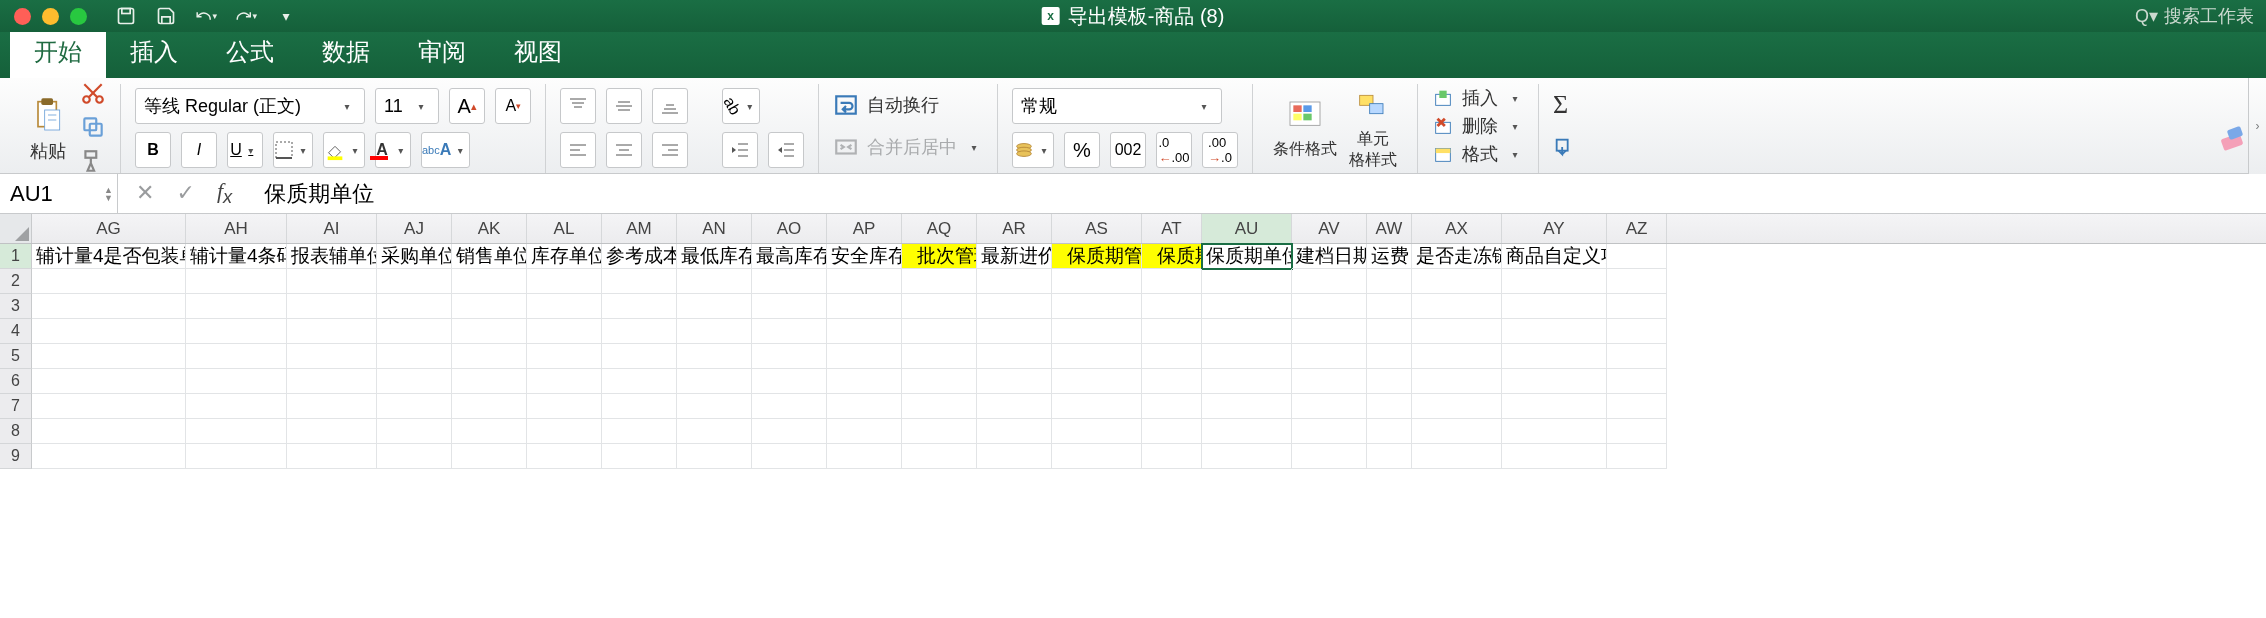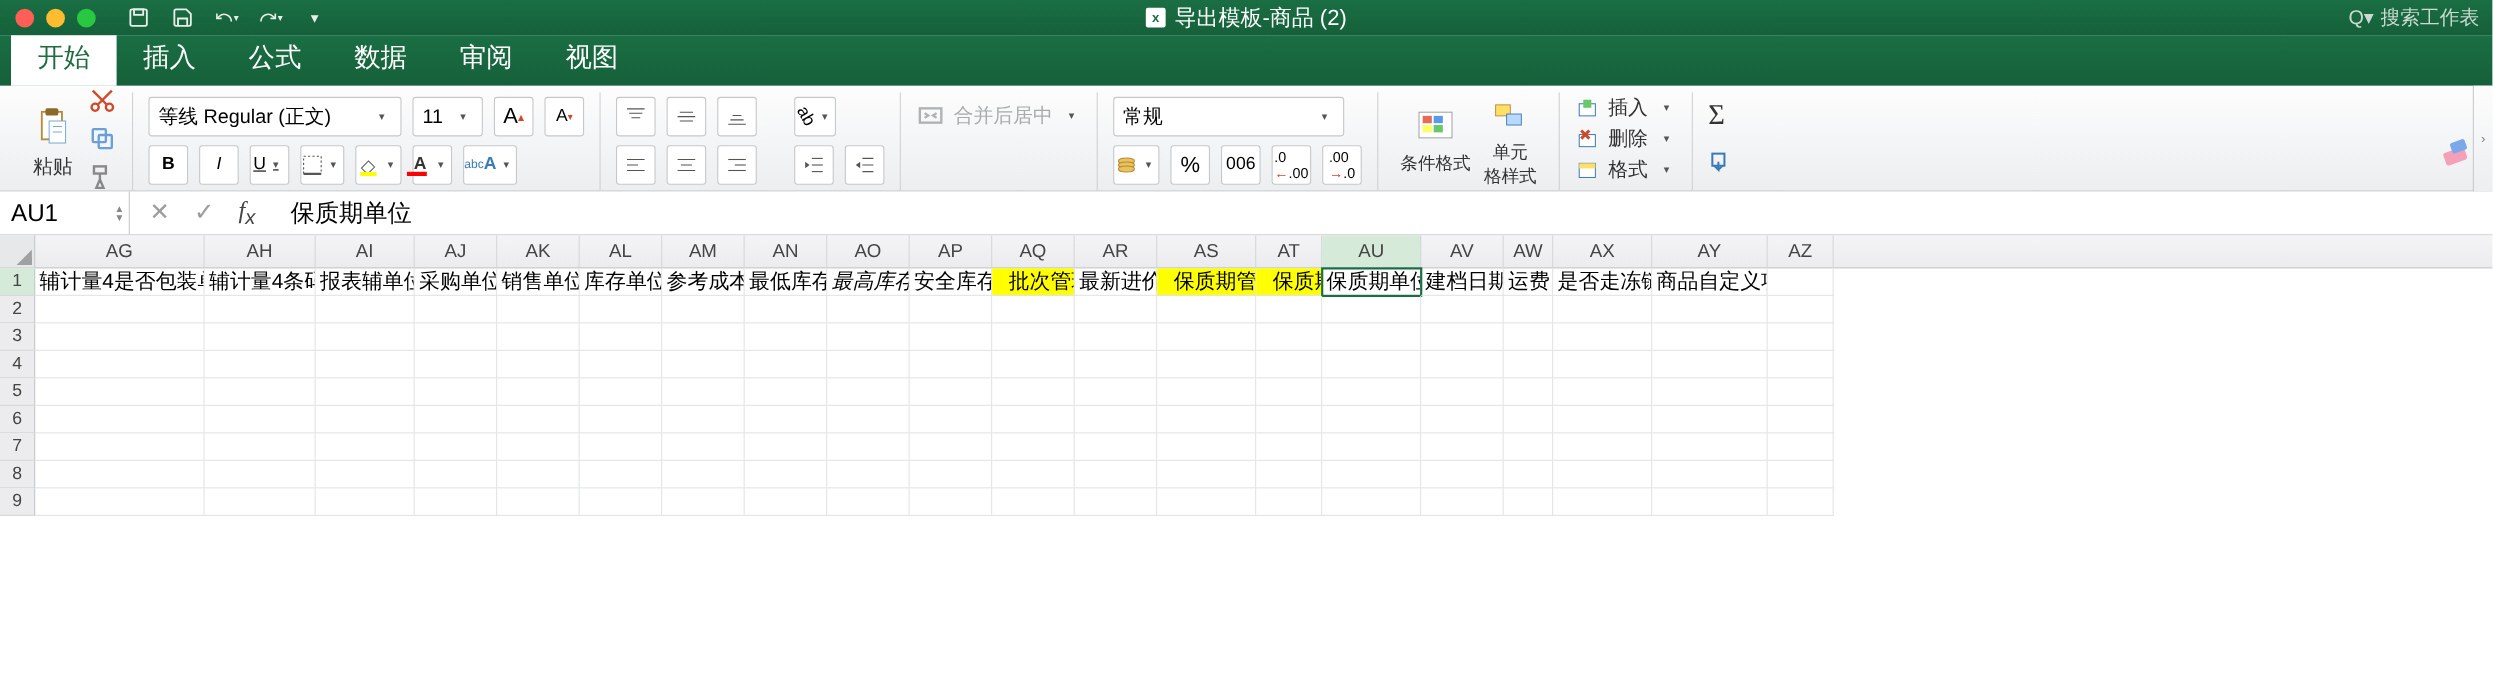--- a/index.html
+++ b/index.html
@@ -97,21 +97,21 @@
         <svg viewBox="0 0 24 24" width="20" height="20" fill="none" stroke="currentColor" stroke-width="2">
           <path d="M21 7v6h-6"></path>
           <path d="M3 17a9 9 0 0 1 15-6.7L21 13"></path>
         </svg>
         <span style="font-size:9px;">▾</span>
       </span>
     <span class="qat-ico" style="font-size:14px;">▾</span>
   </div>
   <div class="title-center">
     <span class="title-ico">x</span>
-    <span>导出模板-商品 (2)</span>
+    <span>导出模板-商品 (8)</span>
   </div>
   <div class="search-right">
     <span>Q▾</span>
     <span>搜索工作表</span>
   </div>
 </div>
 
 <div class="tabbar" id="tabbar">
 <div class="tab active">开始</div>
     <div class="tab">插入</div>
@@ -266,20 +266,28 @@
             <line x1="8" y1="4" x2="18" y2="4"></line>
             <line x1="8" y1="10" x2="18" y2="10"></line>
             <line x1="8" y1="16" x2="18" y2="16"></line>
             <polygon points="2,10 6,7 6,13" stroke="none"></polygon>
           </svg>
         </div>
     </div>
   </div>
 
   <div class="group">
+    <div class="mini-row">
+      <svg width="26" height="26" viewBox="0 0 24 24" fill="none" stroke="#3a7ab8" stroke-width="2">
+          <rect x="3" y="4" width="18" height="16"></rect>
+          <path d="M7 10h8a3 3 0 0 1 0 6h-4"></path>
+          <polyline points="12 13 9 16 12 19" fill="#3a7ab8"></polyline>
+        </svg>
+      <span>自动换行</span>
+    </div>
     <div class="mini-row disabled">
       <svg width="26" height="26" viewBox="0 0 24 24" fill="none" stroke="#b0b2b4" stroke-width="2">
           <rect x="3" y="6" width="18" height="12"></rect>
           <polyline points="7 10 10 12 7 14"></polyline>
           <polyline points="17 10 14 12 17 14"></polyline>
         </svg>
       <span>合并后居中</span>
       <span class="dd">▾</span>
     </div>
   </div>
@@ -294,21 +302,21 @@
     <div class="grow">
       <div class="btn-flat">
           <svg width="22" height="22" viewBox="0 0 24 24">
             <ellipse cx="12" cy="8" rx="8" ry="3" fill="#e8c25a" stroke="#b88a3a"></ellipse>
             <ellipse cx="12" cy="12" rx="8" ry="3" fill="#e8c25a" stroke="#b88a3a"></ellipse>
             <ellipse cx="12" cy="16" rx="8" ry="3" fill="#e8c25a" stroke="#b88a3a"></ellipse>
           </svg>
           <span class="dd">▾</span>
         </div>
       <div class="btn-flat" style="font-size:20px;">%</div>
-      <div class="btn-flat" style="font-size:16px;">006</div>
+      <div class="btn-flat" style="font-size:16px;">002</div>
       <div class="btn-flat">
           <span style="font-size:13px;">.0<br><span style="color:#d04a2a;">←</span>.00</span>
         </div>
       <div class="btn-flat">
           <span style="font-size:13px;">.00<br><span style="color:#d04a2a;">→</span>.0</span>
         </div>
     </div>
   </div>
 
   <div class="group" style="flex-direction:row;align-items:center;">
@@ -421,21 +429,21 @@
       <div class="row">
         <div class="rh active">1</div>
         <div class="cell" style="width: 154px;">辅计量4是否包装单位</div>
         <div class="cell" style="width: 101px;">辅计量4条码</div>
         <div class="cell" style="width: 90px;">报表辅单位</div>
         <div class="cell" style="width: 75px;">采购单位</div>
         <div class="cell" style="width: 75px; text-align: center;">销售单位</div>
         <div class="cell" style="width: 75px;">库存单位</div>
         <div class="cell" style="width: 75px;">参考成本</div>
         <div class="cell" style="width: 75px;">最低库存</div>
-        <div class="cell" style="width: 75px; font-style: italic;">最高库存</div>
+        <div class="cell" style="width: 75px;">最高库存</div>
         <div class="cell" style="width: 75px;">安全库存</div>
         <div class="cell hl" style="width: 75px;">批次管理</div>
         <div class="cell" style="width: 75px; text-align: center;">最新进价</div>
         <div class="cell hl" style="width: 90px;">保质期管理</div>
         <div class="cell hl" style="width: 60px;">保质期</div>
         <div class="cell sel" style="width: 90px;">保质期单位</div>
         <div class="cell" style="width: 75px;">建档日期</div>
         <div class="cell" style="width: 45px;">运费</div>
         <div class="cell" style="width: 90px;">是否走冻链</div>
         <div class="cell" style="width: 105px;">商品自定义项</div>

